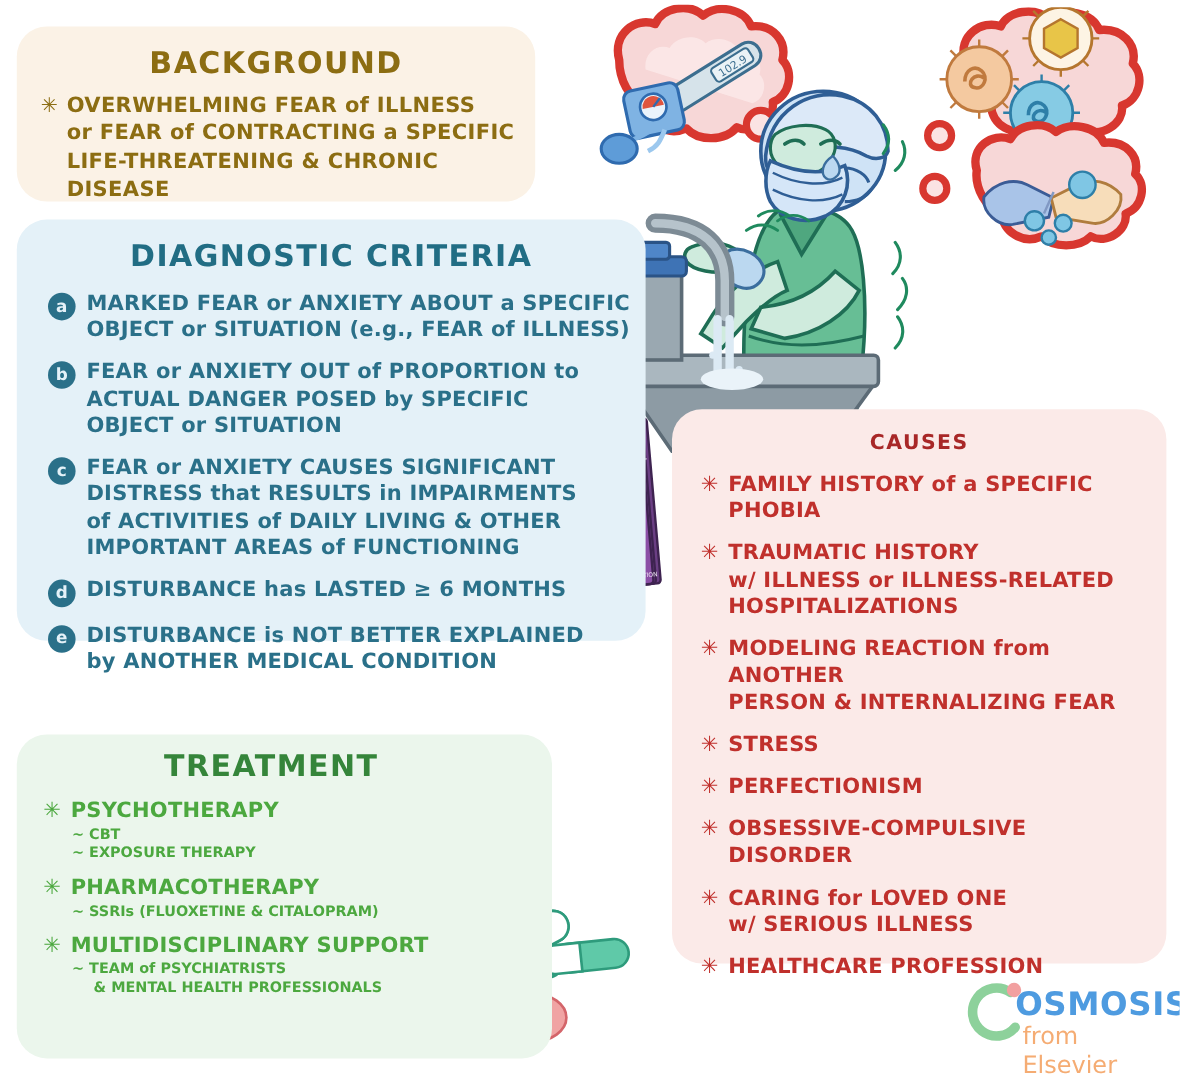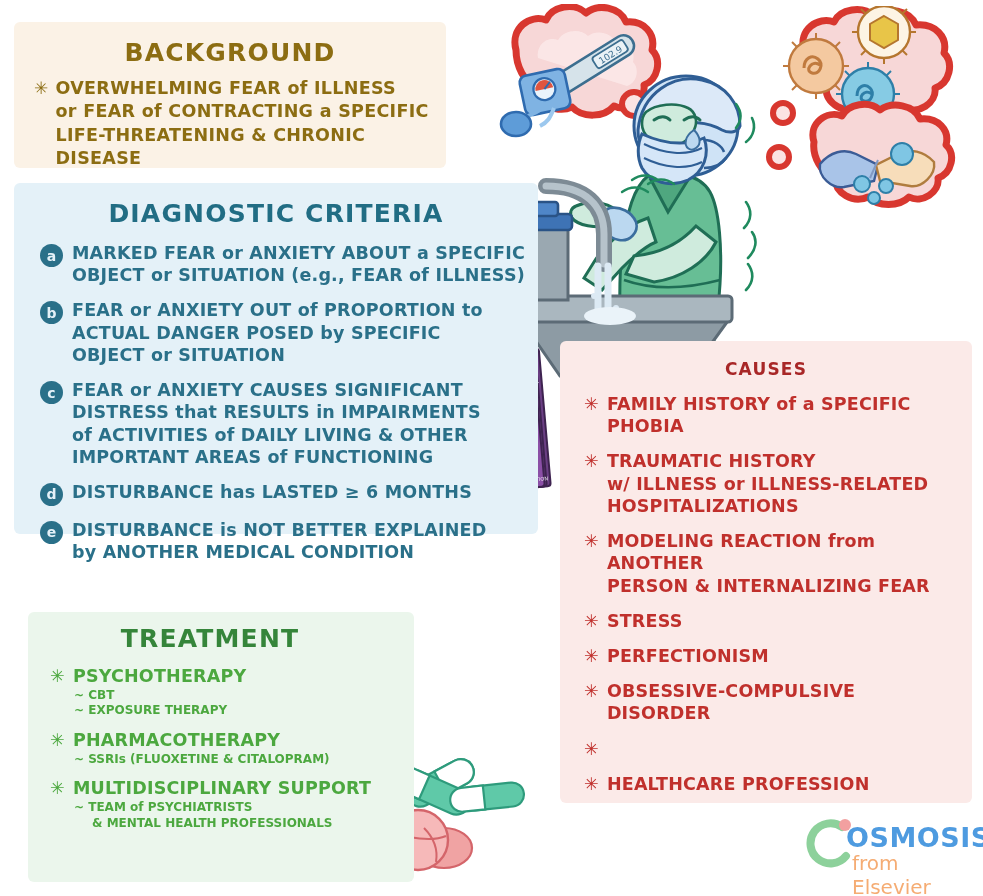--- a/index.html
+++ b/index.html
@@ -3,21 +3,21 @@
 <meta charset="utf-8">
 <style>
   html,body{margin:0;padding:0;}
   body{
     width:983px;height:896px;
     background:#ffffff;
     font-family:"DejaVu Sans", sans-serif;
     position:relative;
     overflow:hidden;
   }
-  .panel{position:absolute;border-radius:6px;}
+  .panel{position:absolute;border-radius:25px;}
   .panel-title{
     text-align:center;font-weight:700;letter-spacing:1.2px;
     font-family:"DejaVu Sans", sans-serif;
   }
 
   
   #p-background{left:14px;top:22px;width:432px;height:146px;background:#FBF2E6;}
   #p-background .panel-title{color:#8C6D12;font-size:25px;margin-top:16px;}
   #p-background .blist{margin:10px 0 0 0;padding:0 14px 0 20px;}
   .bg-item{color:#8C6D12;font-size:17.5px;font-weight:700;line-height:1.33;
@@ -38,21 +38,21 @@
   .crit-text{color:#2A7089;font-size:17.5px;font-weight:700;line-height:1.27;letter-spacing:.2px;}
 
   
   #p-causes{left:560px;top:341px;width:412px;height:462px;background:#FBEAE8;}
   #p-causes .panel-title{color:#A82727;font-size:17px;margin-top:18px;}
   .cause-list{margin:14px 0 0 0;padding:0 10px 0 24px;}
   .cause-row{display:flex;gap:8px;margin-bottom:13px;color:#C0302C;
              font-size:17.5px;font-weight:700;line-height:1.27;letter-spacing:.2px;}
 
   
-  #p-treatment{left:28px;top:612px;width:386px;height:270px;background:#EBF6EC;}
+  #p-treatment{left:14px;top:612px;width:446px;height:270px;background:#EBF6EC;}
   #p-treatment .panel-title{color:#35853A;font-size:25px;margin-top:12px;margin-right:22px;}
   .tx-list{margin:12px 0 0 0;padding:0 8px 0 22px;}
   .tx-row{display:flex;gap:8px;color:#4CA83F;font-size:17.5px;font-weight:700;
           line-height:1.3;letter-spacing:.2px;}
   .tx-sub{color:#4CA83F;font-size:12px;font-weight:700;margin-left:24px;line-height:1.3;}
   .tx-group{margin-bottom:10px;}
 
   
   .art{position:absolute;}
   .nohit{pointer-events:none;}
@@ -411,20 +411,24 @@
       <span>PERFECTIONISM</span>
     </div>
 
     <div class="cause-row">
       <span>✳</span>
       <span>OBSESSIVE-COMPULSIVE DISORDER</span>
     </div>
 
     <div class="cause-row">
       <span>✳</span>
+      <span>
+        <span>CARING for LOVED ONE</span><br>
+        <span>w/ SERIOUS ILLNESS</span>
+      </span>
     </div>
 
     <div class="cause-row">
       <span>✳</span>
       <span>HEALTHCARE PROFESSION</span>
     </div>
 
   </div>
 </section>
 

